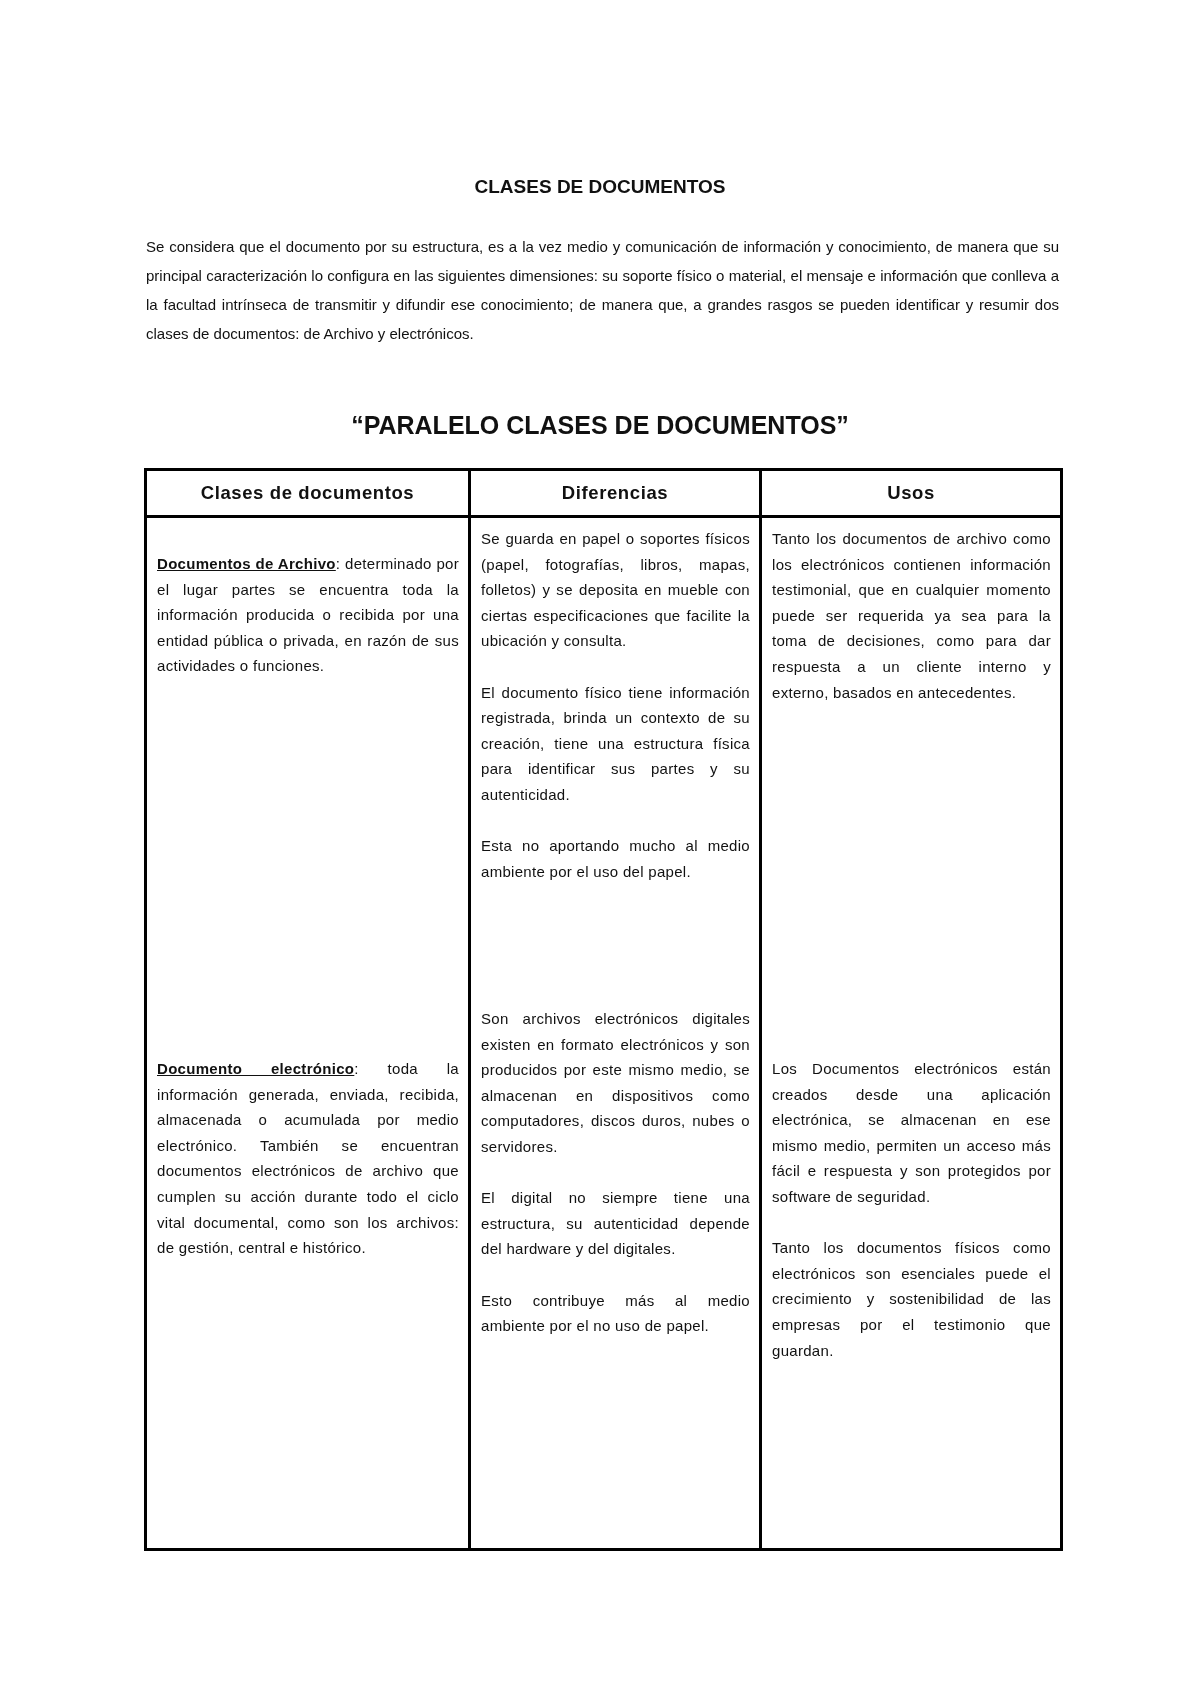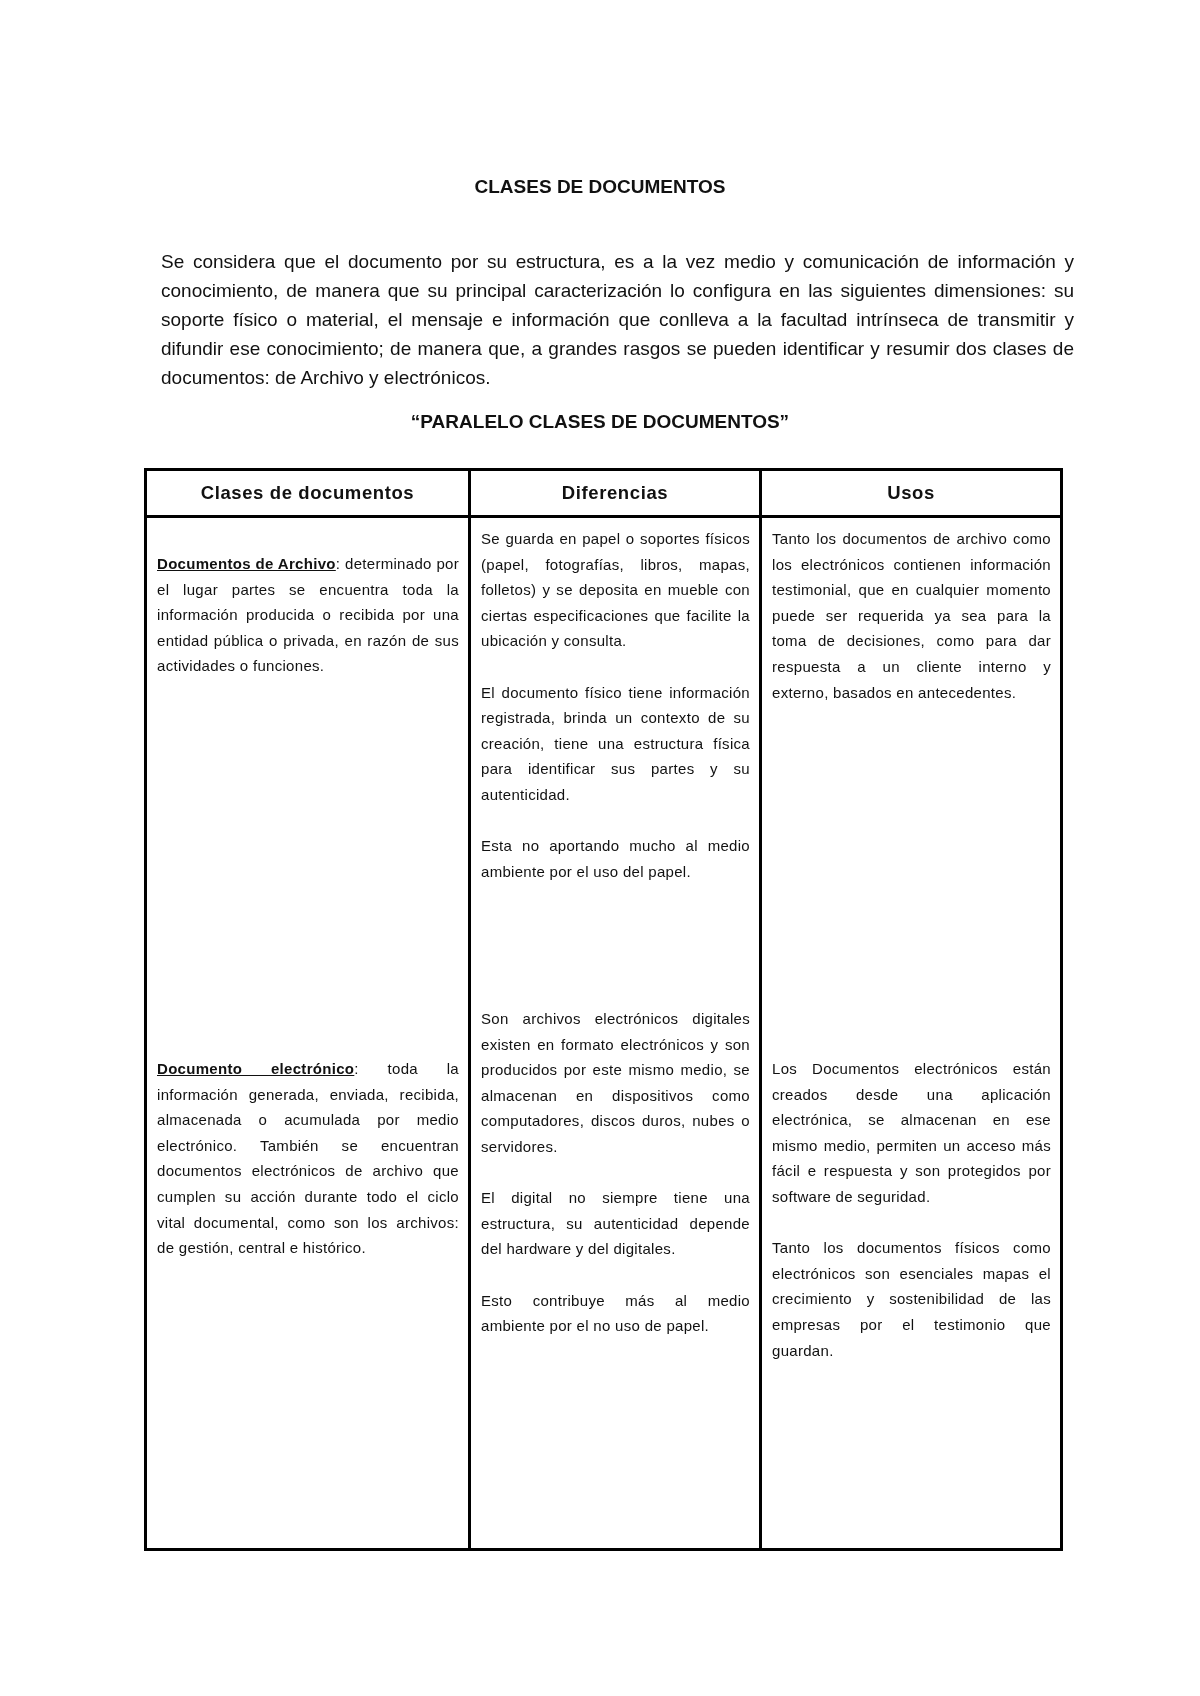--- a/index.html
+++ b/index.html
@@ -28,33 +28,33 @@
       text-align: center;
       font-weight: bold;
       font-size: 19px;
       letter-spacing: 0px;
     }
     .intro {
       position: absolute;
       left: 146px;
       width: 913px;
       top: 232px;
-      font-size: 19px;
+      font-size: 15px;
       line-height: 29px;
       text-align: justify;
       text-align-last: left;
-      margin: 15px;
+      margin: 0;
     }
     .subtitle {
       position: absolute;
       left: 0; width: 1200px;
       top: 411px;
       text-align: center;
       font-weight: bold;
-      font-size: 19px;
+      font-size: 25px;
     }
     table.paralelo {
       position: absolute;
       left: 144px;
       top: 468px;
       width: 916px;
       border-collapse: collapse;
       table-layout: fixed;
     }
     table.paralelo col.c1 { width: 324px; }
@@ -146,20 +146,20 @@
             <p class="para">Esto contribuye  más al medio ambiente por el no uso de papel.</p>
           </div>
         </td>
 
         <td class="body-cell">
           <div class="block" style="top:8px;">
             <p class="para">Tanto los documentos de archivo como los electrónicos contienen información testimonial, que en cualquier momento puede ser requerida ya sea para la toma de decisiones, como  para dar respuesta a un cliente interno y externo, basados en antecedentes.</p>
           </div>
           <div class="block" style="top:538px;">
             <p class="para">Los Documentos electrónicos están creados desde una aplicación electrónica,  se almacenan en ese mismo medio, permiten un acceso más fácil e respuesta y son protegidos por software de seguridad.</p>
-            <p class="para">Tanto los documentos físicos como electrónicos son esenciales mapas el crecimiento y sostenibilidad de las empresas por el testimonio que guardan.</p>
+            <p class="para">Tanto los documentos físicos como electrónicos son esenciales puede el crecimiento y sostenibilidad de las empresas por el testimonio que guardan.</p>
           </div>
         </td>
       </tr>
     </tbody>
   </table>
 
 </div>
 
 </body></html>

